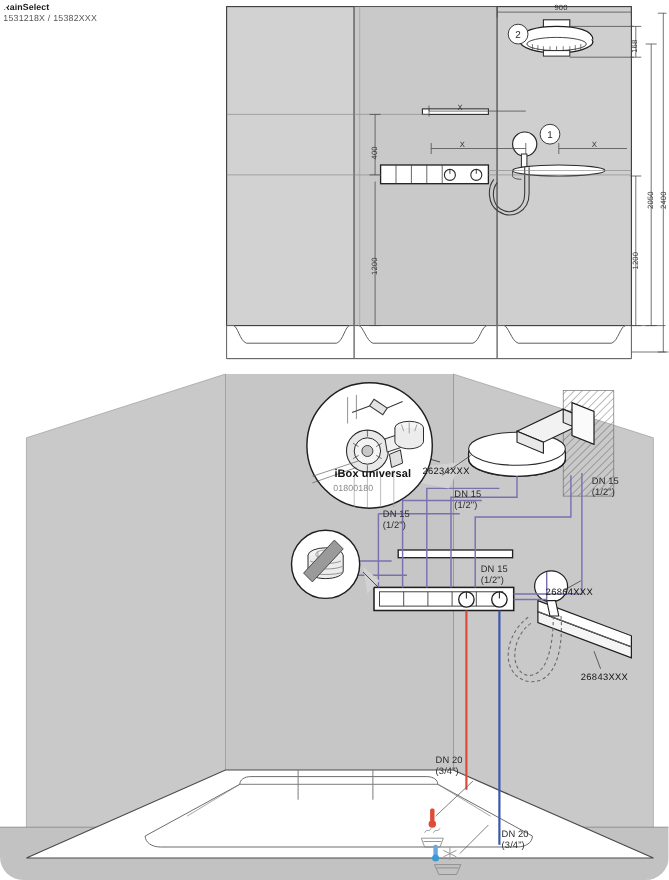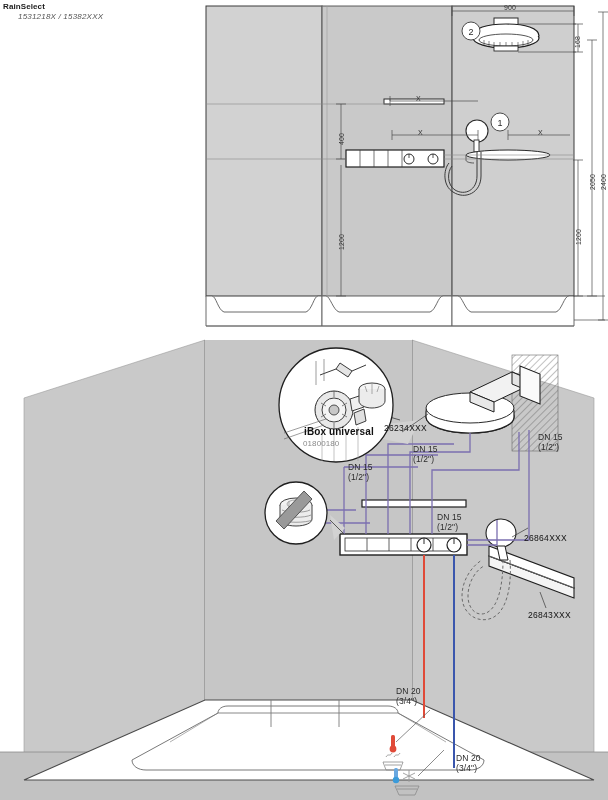--- a/index.html
+++ b/index.html
@@ -9,36 +9,36 @@
   }
   body {
     font-family: "Liberation Sans", sans-serif;
   }
   #page {
     position: relative;
     width: 608px;
     height: 800px;
     background: #ffffff;
     overflow: hidden;
+    border-radius: 21px;
   }
   .hdr-title {
     position: absolute;
     left: 3px; top: 2px;
     font-size: 8px;
     font-weight: bold;
     color: #1a1a1a;
     letter-spacing: 0.1px;
   }
   .hdr-sub {
     position: absolute;
-    left: 18px; top: 12px;
+    left: 3px; top: 12px;
     font-size: 8px;
     color: #555555;
     letter-spacing: 0.2px;
-    font-style: italic;
   }
   svg.scene {
     position: absolute;
     left: 0; top: 0;
   }
   .lbl {
     position: absolute;
     font-size: 8.5px;
     color: #2b2b2b;
     line-height: 10px;
@@ -419,21 +419,21 @@
   <div class="lbl dim rot" style="left:599px; top:190px;">2400</div>
 
   <div class="lbl dim" style="left:416px; top:94px;">X</div>
   <div class="lbl dim" style="left:418px; top:128px;">X</div>
   <div class="lbl dim" style="left:538px; top:128px;">X</div>
 
   <div class="lbl ibox" style="left:304px; top:427px;">iBox universal</div>
   <div class="lbl grey" style="left:303px; top:439px;">01800180</div>
 
   <div class="lbl bold" style="left:384px; top:423px;">26234XXX</div>
-  <div class="lbl bold" style="left:524px; top:533px;">26864XXX</div>
+  <div class="lbl bold" style="left:496px; top:533px;">26864XXX</div>
   <div class="lbl bold" style="left:528px; top:610px;">26843XXX</div>
 
   <div class="lbl" style="left:538px; top:432px;">DN 15</div>
   <div class="lbl" style="left:538px; top:442px;">(1/2")</div>
 
   <div class="lbl" style="left:413px; top:444px;">DN 15</div>
   <div class="lbl" style="left:413px; top:454px;">(1/2")</div>
 
   <div class="lbl" style="left:348px; top:462px;">DN 15</div>
   <div class="lbl" style="left:348px; top:472px;">(1/2")</div>

